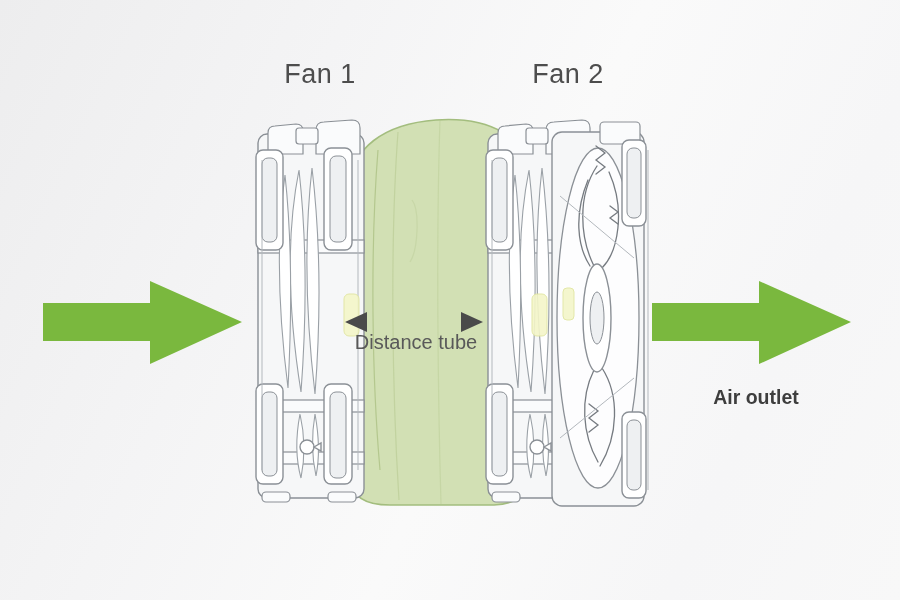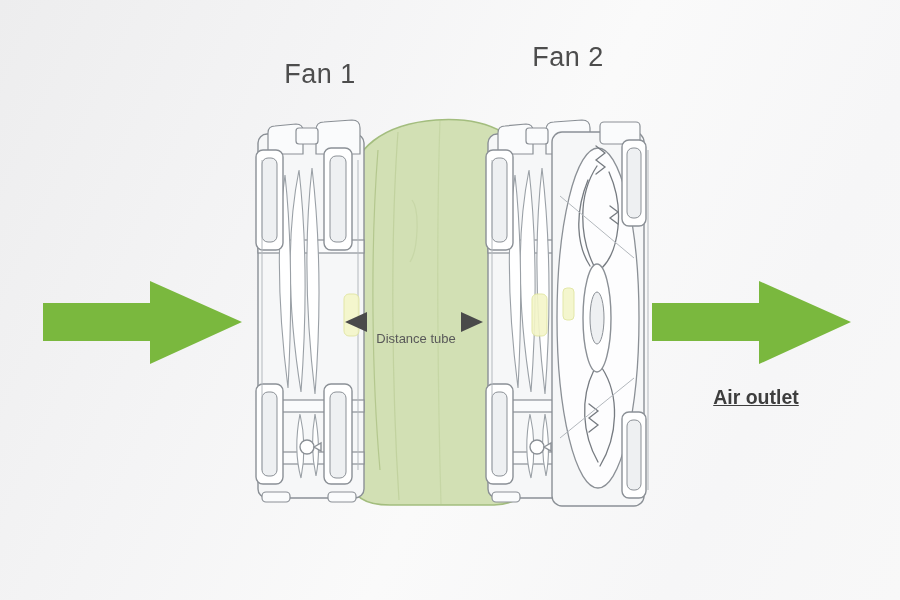--- a/index.html
+++ b/index.html
@@ -7,21 +7,21 @@
     position:relative;
     width:900px;height:600px;
     overflow:hidden;
     background:linear-gradient(115deg,#ededee 0%,#f4f4f5 30%,#fafafa 55%,#f6f6f7 80%,#f8f8f8 100%);
     font-family:"Liberation Sans", sans-serif;
   }
   #stage svg{position:absolute;left:0;top:0;}
   .label{position:absolute;text-align:center;user-select:none;}
   .fan-label{width:120px;font-size:27px;color:var(--label-dark,#4d4d4d);letter-spacing:.5px;}
   .caption{width:160px;font-size:19.5px;font-weight:700;color:#3e3e3e;}
-  .tube-label{width:160px;font-size:13px;color:var(--caption-gray,#595959);}
+  .tube-label{width:160px;font-size:20px;color:var(--caption-gray,#595959);}
 
   
   .slab{fill:#f6f7f8;stroke:var(--line-art,#8b9096);stroke-width:1.4;}
   .post{fill:#ffffff;stroke:var(--line-art,#8b9096);stroke-width:1.4;}
   .slot{fill:#eef0f2;stroke:var(--line-art,#8b9096);stroke-width:1;}
   .lite{fill:#fafbfc;stroke:var(--line-art,#8b9096);stroke-width:1.2;}
   .blade{fill:#ffffff;stroke:#9aa0a6;stroke-width:1.1;}
   .bladeline{fill:none;stroke:#767b81;stroke-width:1.3;stroke-linecap:round;}
   .thin{stroke:#b3b8bd;stroke-width:1;fill:none;}
   .tube{fill:var(--tube-fill,#d2e0b4);stroke:var(--tube-stroke,#a3bd7e);stroke-width:1.6;}
@@ -138,16 +138,16 @@
       <line x1="364" y1="322" x2="464" y2="322" stroke="url(#dashFade)" stroke-width="4.5" stroke-dasharray="7 7.5"></line>
       <polygon class="darkhead" points="345,322 367,312 367,332"></polygon>
       <polygon class="darkhead" points="483,322 461,312 461,332"></polygon>
     </g>
 
     <polygon class="greenarrow" points="43,303 150,303 150,281 242,322 150,364 150,341 43,341"></polygon>
     <polygon class="greenarrow" points="652,303 759,303 759,281 851,322 759,364 759,341 652,341"></polygon>
   </svg>
 
   <div class="label fan-label" style="left:260px;top:59px;">Fan 1</div>
-  <div class="label fan-label" style="left:508px;top:42px;">Fan 2</div>
+  <div class="label fan-label" style="left:508px;top:59px;">Fan 2</div>
   <div class="label tube-label" style="left:336px;top:331px;">Distance tube</div>
-  <div class="label caption" style="left:676px;top:386px;text-decoration:underline;">Air outlet</div>
+  <div class="label caption" style="left:676px;top:386px;">Air outlet</div>
 </div>
 
 </body></html>

